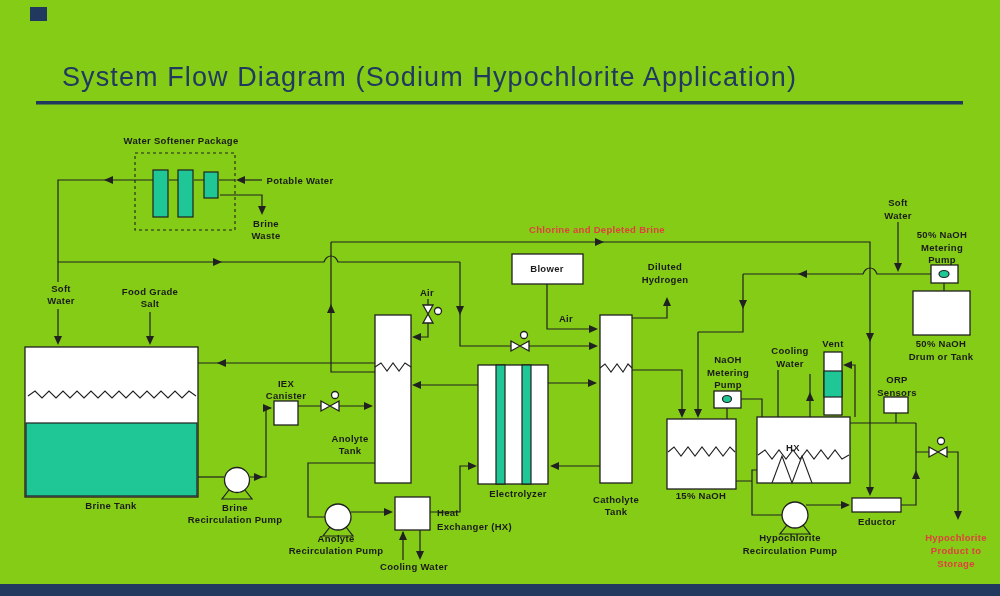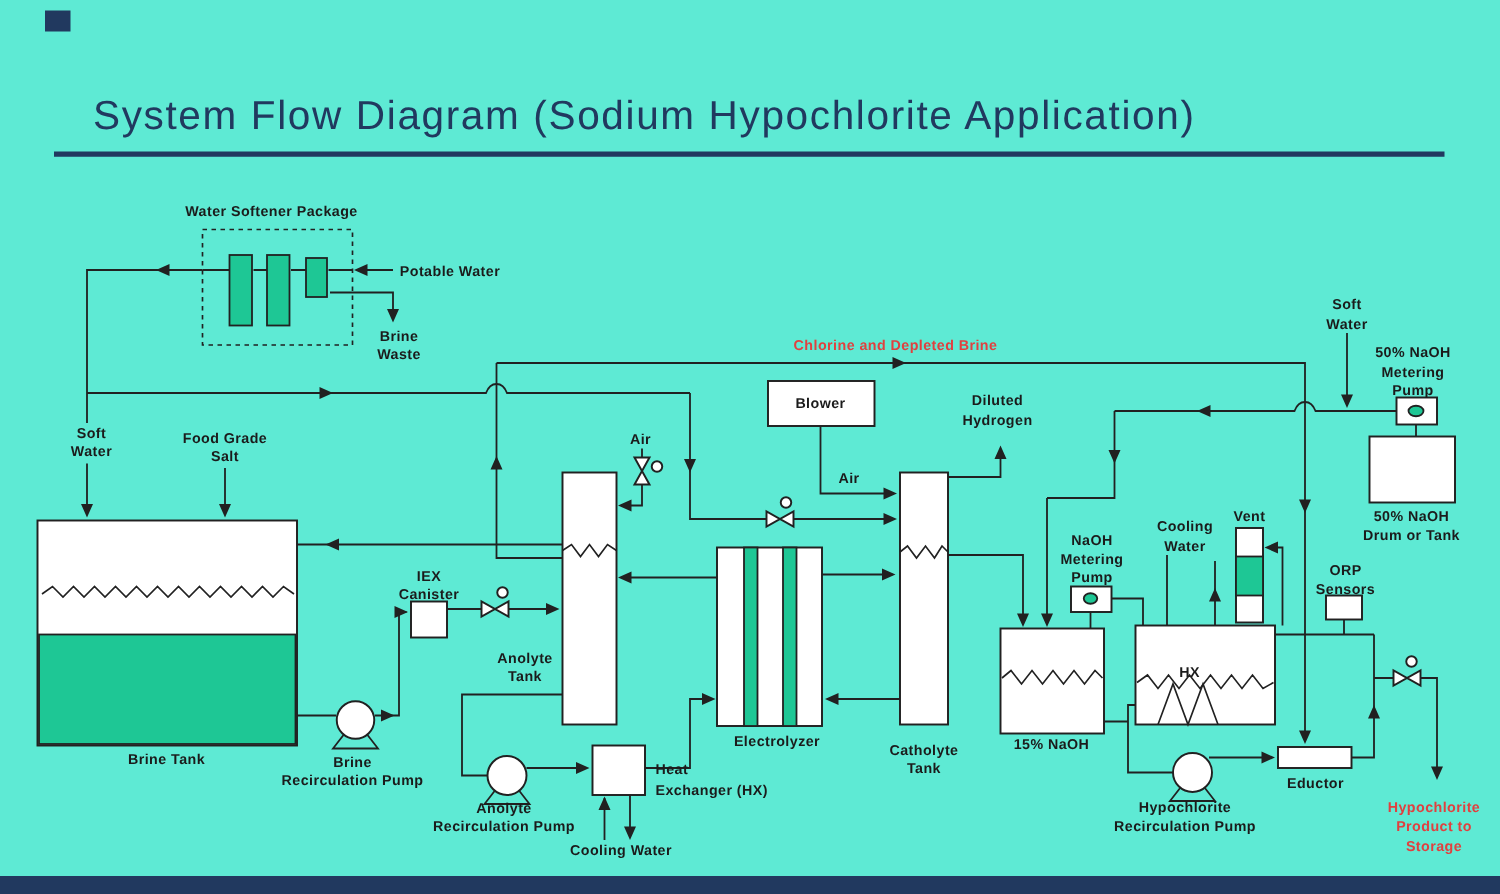--- a/index.html
+++ b/index.html
@@ -1,16 +1,16 @@
 <!DOCTYPE html>
 <html style="--navy: #21395f; --green: #1ec795; --red: #e0403f; --line: #212121;"><head>
 <meta charset="utf-8">
 <style>
   html,body{margin:0;padding:0;background:#fff;}
-  .slide{position:relative;width:1000px;height:596px;background:#5eead4;overflow:hidden;
+  .slide{position:relative;width:1000px;height:596px;background:#84cc16;overflow:hidden;
          font-family:"Liberation Sans",sans-serif;}
   svg{display:block;}
   .title-text{font-family:"Liberation Sans",sans-serif;font-size:27px;font-weight:400;
               letter-spacing:1.1px;fill:var(--navy);}
   .lbl{font-family:"Liberation Sans",sans-serif;font-size:9.5px;font-weight:600;
        letter-spacing:.3px;fill:#1b1b1b;text-anchor:middle;}
   .lbl-red{fill:var(--red);}
   .lbl-start{text-anchor:start;}
   .pipe{fill:none;stroke:var(--line);stroke-width:1.2px;}
   .shape{fill:#ffffff;stroke:var(--line);stroke-width:1.3px;}

